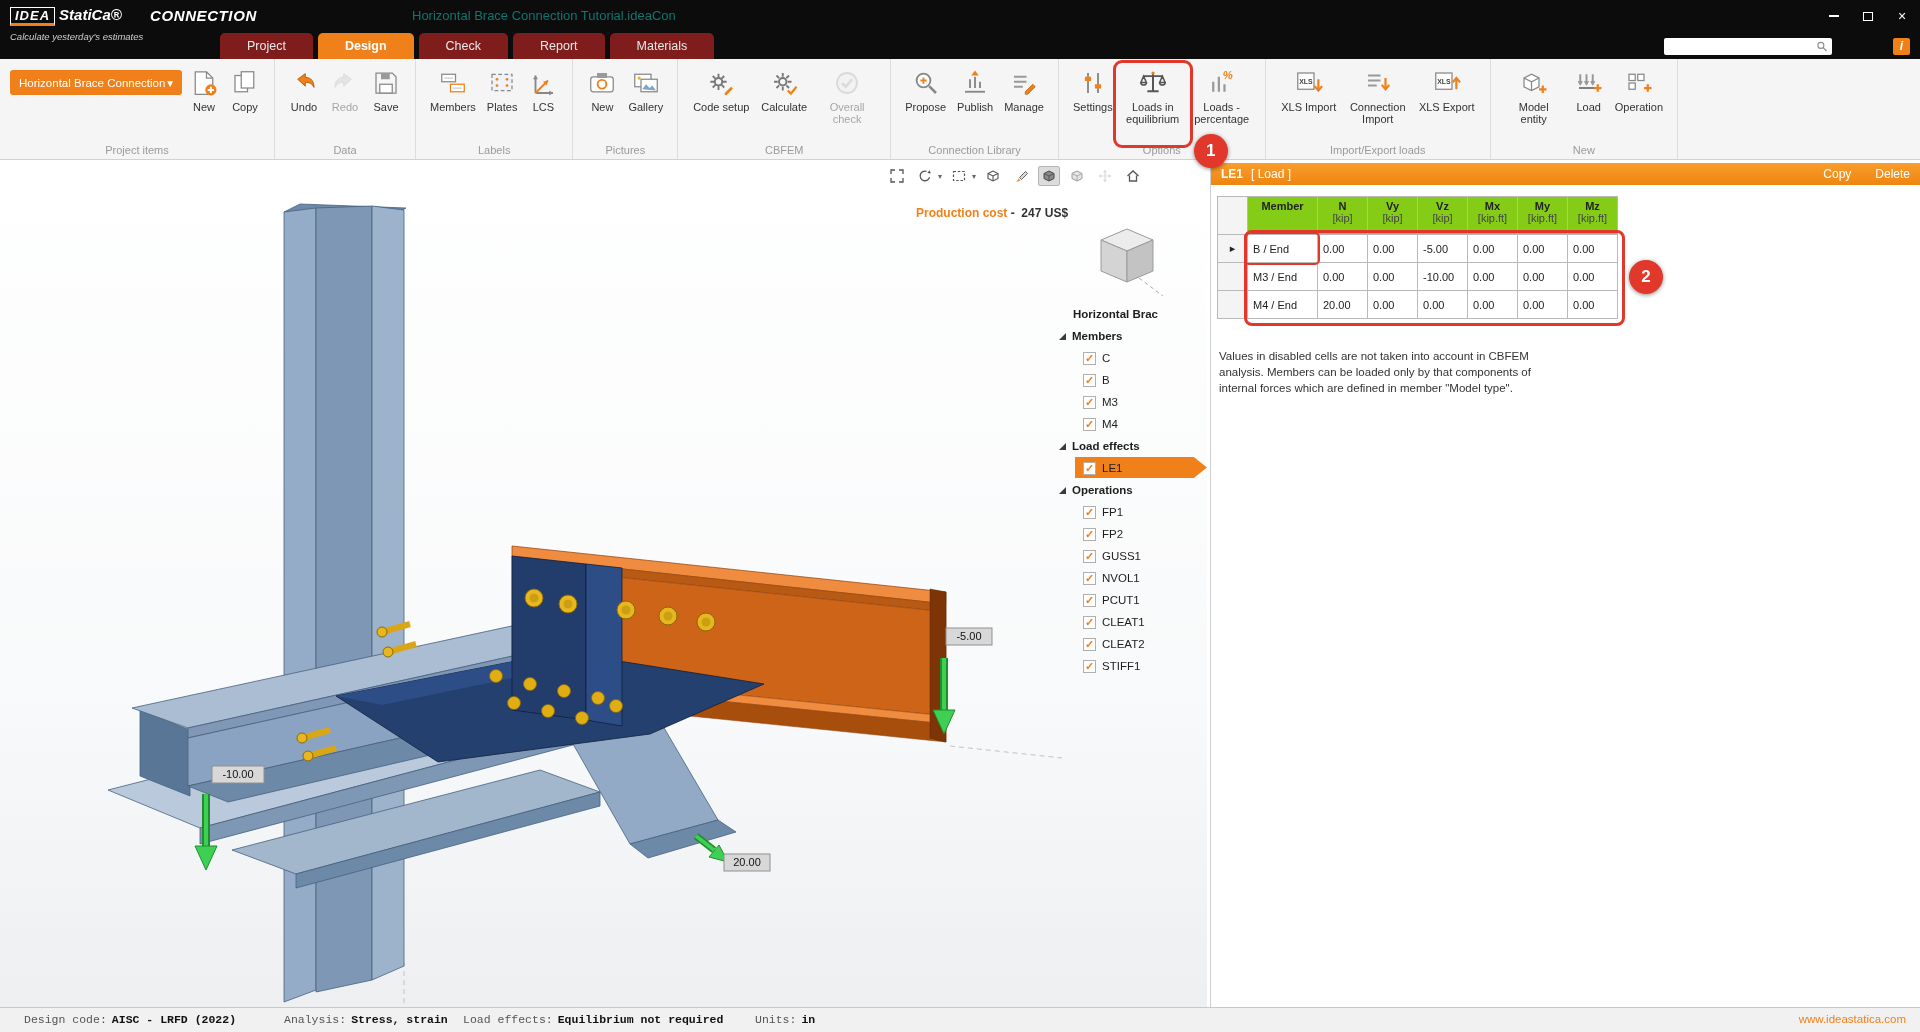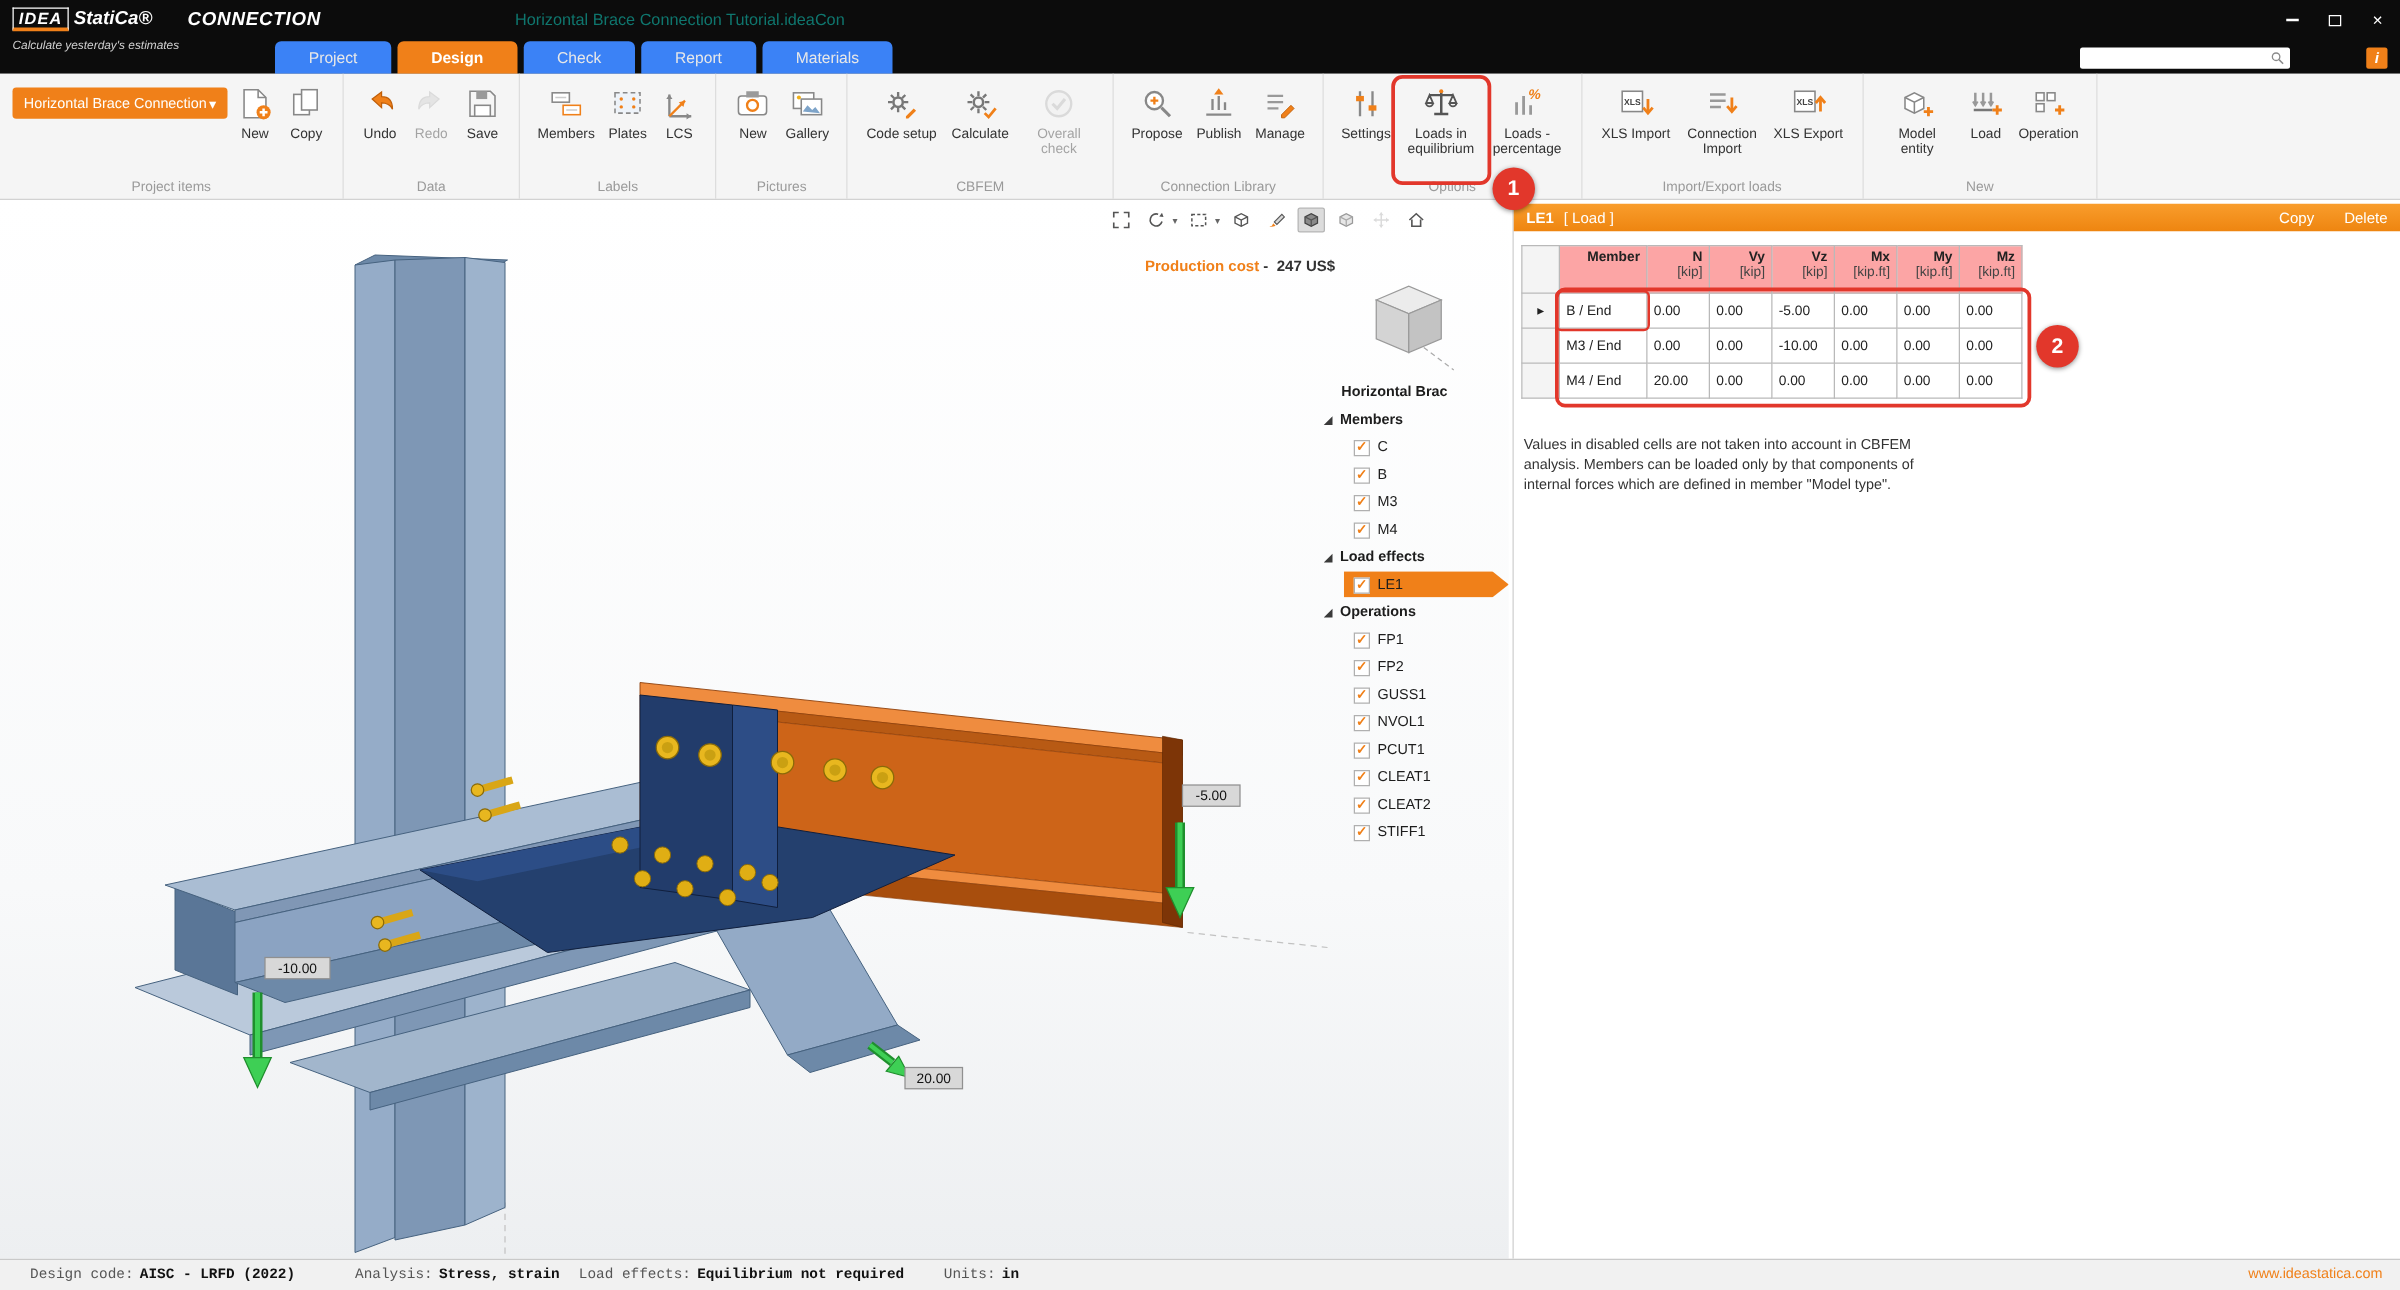--- a/index.html
+++ b/index.html
@@ -13,21 +13,21 @@
   .statica { font-style:italic; font-weight:bold; font-size:15px; }
   .product { position:absolute; left:150px; top:7px; color:#fff; font-style:italic; font-weight:bold; font-size:15px; letter-spacing:.6px; }
   .tagline { position:absolute; left:10px; top:31px; color:#cfcfcf; font-style:italic; font-size:9.5px; }
   .win-title { position:absolute; left:412px; right:400px; top:8px; text-align:left; color:#0f766e; font-size:13px; }
   .win-controls { position:absolute; right:10px; top:7px; display:flex; gap:18px; align-items:center; height:18px; }
   .wc { color:#fff; display:flex; align-items:center; justify-content:center; width:16px; height:16px; cursor:default; }
   .wc .minbar { width:10px; height:2px; background:#fff; }
   .wc .maxbox { width:10px; height:9px; border:1.5px solid #fff; }
   .wc.close { font-size:14px; }
   .tabs { position:absolute; left:220px; bottom:0; display:flex; gap:5px; }
-  .tab { height:26px; line-height:26px; padding:0 27px; background:#3b82f6; color:#e8e8e8; font-size:12.5px; border-radius:5px 5px 0 0; }
+  .tab { height:26px; line-height:26px; padding:0 27px; background:#7f1d1d; color:#e8e8e8; font-size:12.5px; border-radius:5px 5px 0 0; }
   .tab.active { background:#f08019; color:#fff; font-weight:bold; }
   .searchbox { position:absolute; right:88px; top:38px; width:168px; height:17px; background:#fff; border-radius:2px; display:flex; align-items:center; }
   .searchbox input { flex:1; border:none; outline:none; height:14px; font-size:11px; padding:0 5px; background:transparent; }
   .searchbox svg { width:13px; height:13px; margin-right:4px; }
   .infobtn { position:absolute; right:10px; top:38px; width:17px; height:17px; background:#f08019; color:#fff; font-weight:bold; font-style:italic; font-size:12px; text-align:center; line-height:17px; border-radius:2px; }
 
   
   .ribbon { position:absolute; top:59px; left:0; right:0; height:101px; background:#f5f5f5; border-bottom:1px solid #d2d2d2; display:flex; align-items:stretch; }
   .rgroup { position:relative; display:flex; align-items:flex-start; gap:3px; padding:6px 10px 20px 10px; border-right:1px solid #ddd; }
   .rgroup-caption { position:absolute; bottom:3px; left:0; right:0; text-align:center; font-size:11px; color:#9a9a9a; white-space:nowrap; }
@@ -68,21 +68,21 @@
   .sel-banner { position:absolute; left:18px; right:-2px; top:0; bottom:1px; background:#f08019; clip-path:polygon(0 0,90% 0,100% 50%,90% 100%,0 100%); z-index:1; }
   .tree-item .itm-lbl { position:relative; z-index:2; }
 
   
   .panel { position:absolute; left:1210px; top:0; right:0; bottom:0; background:#fff; border-left:1px solid #cfcfcf; }
   .panel-header { position:absolute; top:3px; left:0; right:0; height:22px; background:linear-gradient(#f99d2c,#ee8510); color:#fff; display:flex; align-items:center; gap:8px; padding:0 10px; font-size:12px; }
   .ph-title { font-weight:bold; }
   .ph-actions { margin-left:auto; display:flex; gap:24px; }
   .loads-table { position:absolute; left:6px; top:36px; border-collapse:collapse; font-size:11px; color:#222; table-layout:fixed; }
   .loads-table th, .loads-table td { border:1px solid #b9b9b9; }
-  .loads-table th { background:#fca5a5; font-weight:bold; text-align:right; vertical-align:top; padding:3px 5px; height:38px; }
+  .loads-table th { background:#84cc16; font-weight:bold; text-align:center; vertical-align:top; padding:3px 5px; height:38px; }
   .loads-table th .unit { font-weight:normal; color:#444; }
   .loads-table th.selcol, .loads-table td.selcol { background:#f4f4f4; text-align:center; padding:0; }
   .loads-table td { height:28px; padding:0 5px; background:#fff; }
   .red-box-rows { position:absolute; left:33px; top:70px; width:381px; height:96px; border:3px solid #e2372b; border-radius:8px; pointer-events:none; }
   .red-box-cell { position:absolute; left:33px; top:72px; width:76px; height:33px; border:2.5px solid #e2372b; border-radius:5px; pointer-events:none; }
   #circle2 { position:absolute; left:418px; top:100px; }
   .panel-note { position:absolute; left:8px; top:188px; width:352px; font-size:11.5px; color:#333; line-height:1.4; }
 
   
   .statusbar { position:absolute; bottom:0; left:0; right:0; height:25px; background:#f1f1f1; border-top:1px solid #c9c9c9; font-size:11.5px; }

